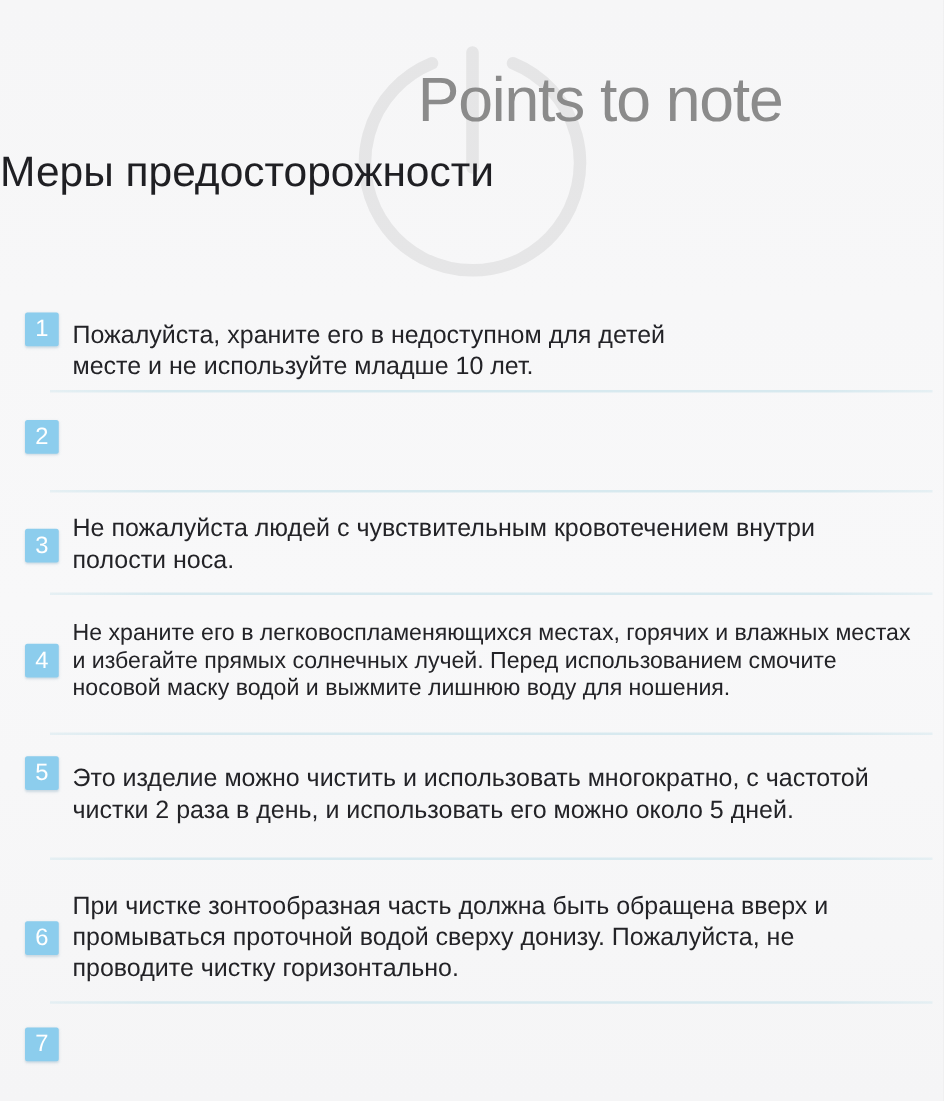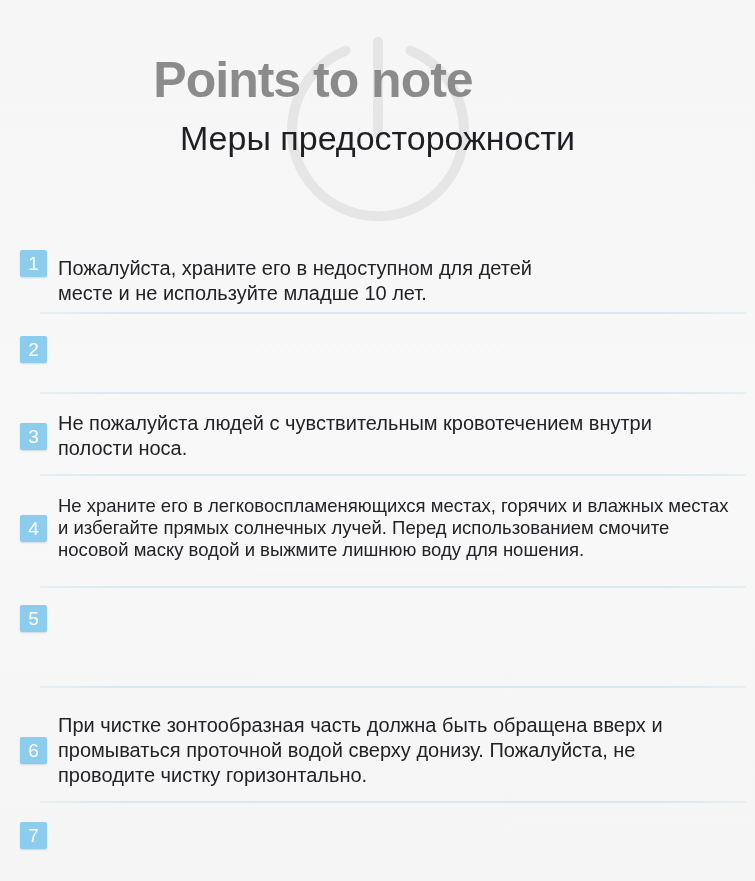--- a/index.html
+++ b/index.html
@@ -14,28 +14,27 @@
   }
 
   
   .watermark {
     position:absolute; left:268px; top:34px;
     opacity:1; pointer-events:none;
   }
 
   .title-en {
     position:absolute; top:52px; left:0; width:626px;
-    text-align:center;
-    font-size:50px; line-height:56px; font-weight:700;
+    text-align:right;
+    font-size:50px; line-height:56px; font-weight:400;
     letter-spacing:-1px;
     color:#8b8b8b;
   }
   .title-ru {
     position:absolute; top:117px; left:0; width:755px;
-    text-align:center;
     font-size:34px; line-height:42px; font-weight:400;
     color:#1f1f23;
   }
 
   .point {
     position:absolute; left:20px; width:722px;
     display:flex; align-items:center; gap:11px;
   }
   .badge {
     flex:0 0 auto;
@@ -115,20 +114,22 @@
   <div class="point p4">
     <span class="badge">4</span>
     <p class="text">Не храните его в легковоспламеняющихся местах, горячих и влажных местах
 и избегайте прямых солнечных лучей. Перед использованием смочите
 носовой маску водой и выжмите лишнюю воду для ношения.</p>
   </div>
   <hr class="divider d4">
 
   <div class="point p5">
     <span class="badge">5</span>
+    <p class="text">Это изделие можно чистить и использовать многократно, с частотой
+чистки 2 раза в день, и использовать его можно около 5 дней.</p>
   </div>
   <hr class="divider d5">
 
   <div class="point p6">
     <span class="badge">6</span>
     <p class="text">При чистке зонтообразная часть должна быть обращена вверх и
 промываться проточной водой сверху донизу. Пожалуйста, не
 проводите чистку горизонтально.</p>
   </div>
   <hr class="divider d6">

